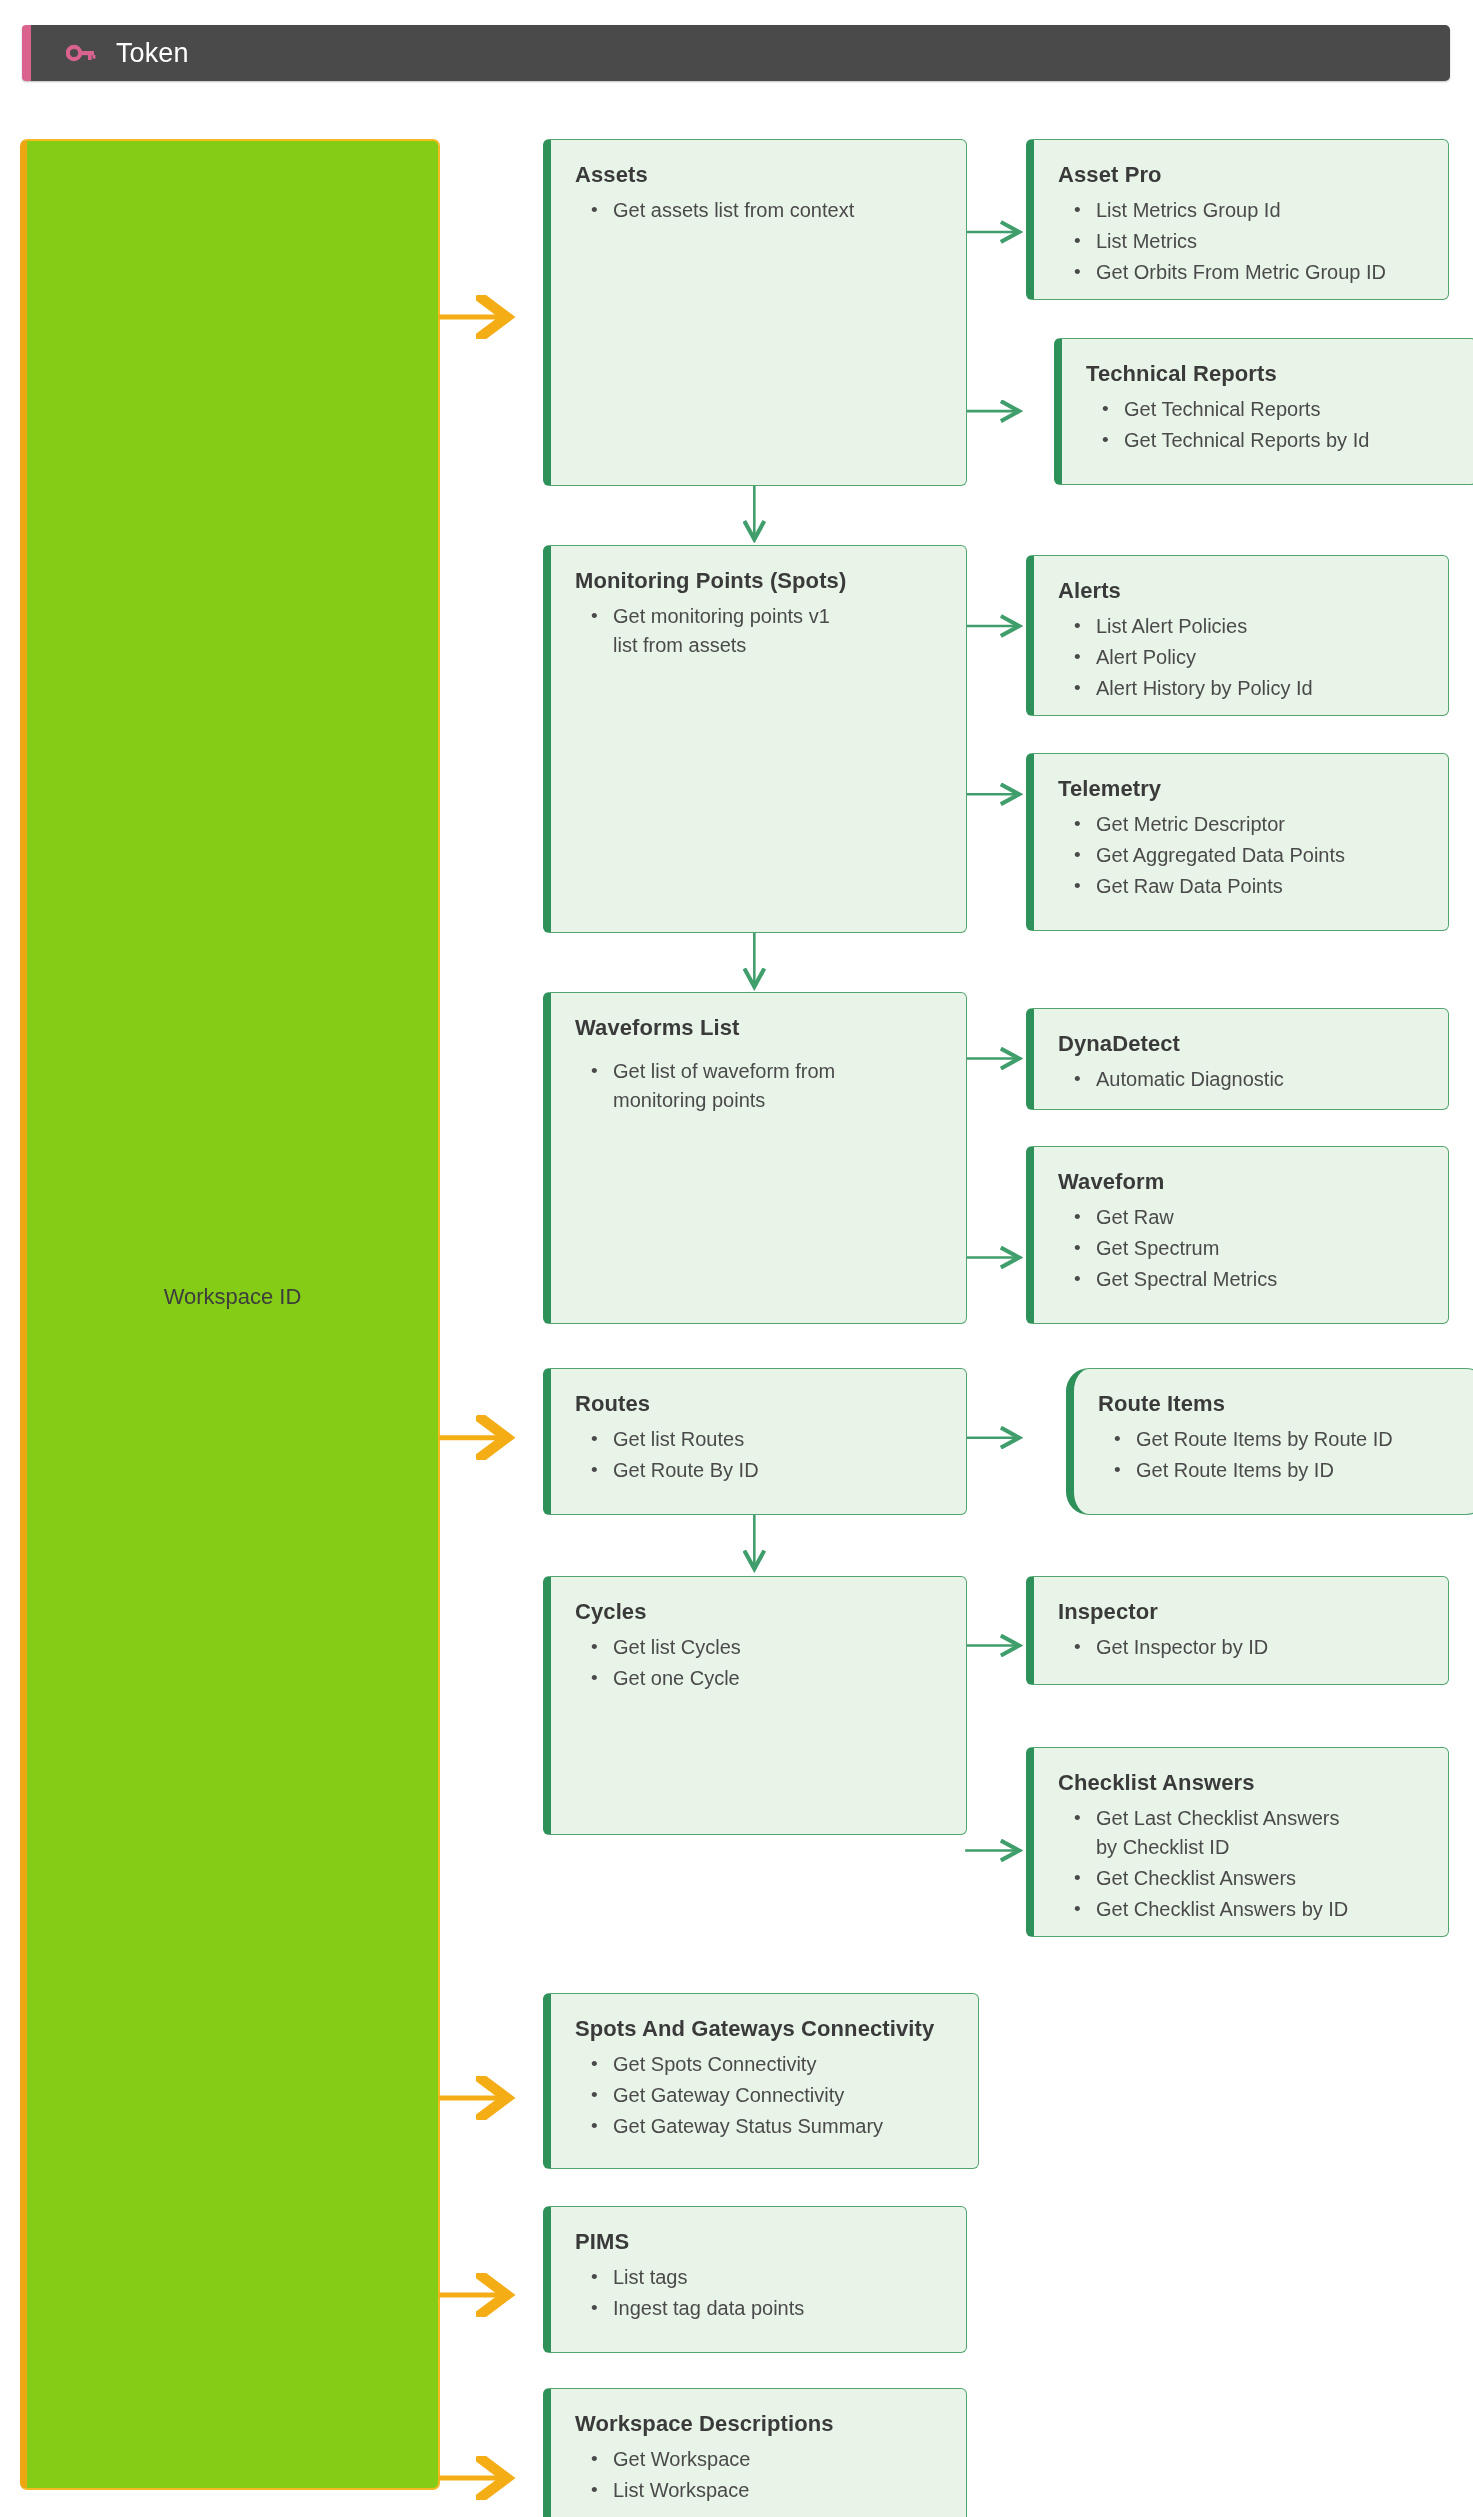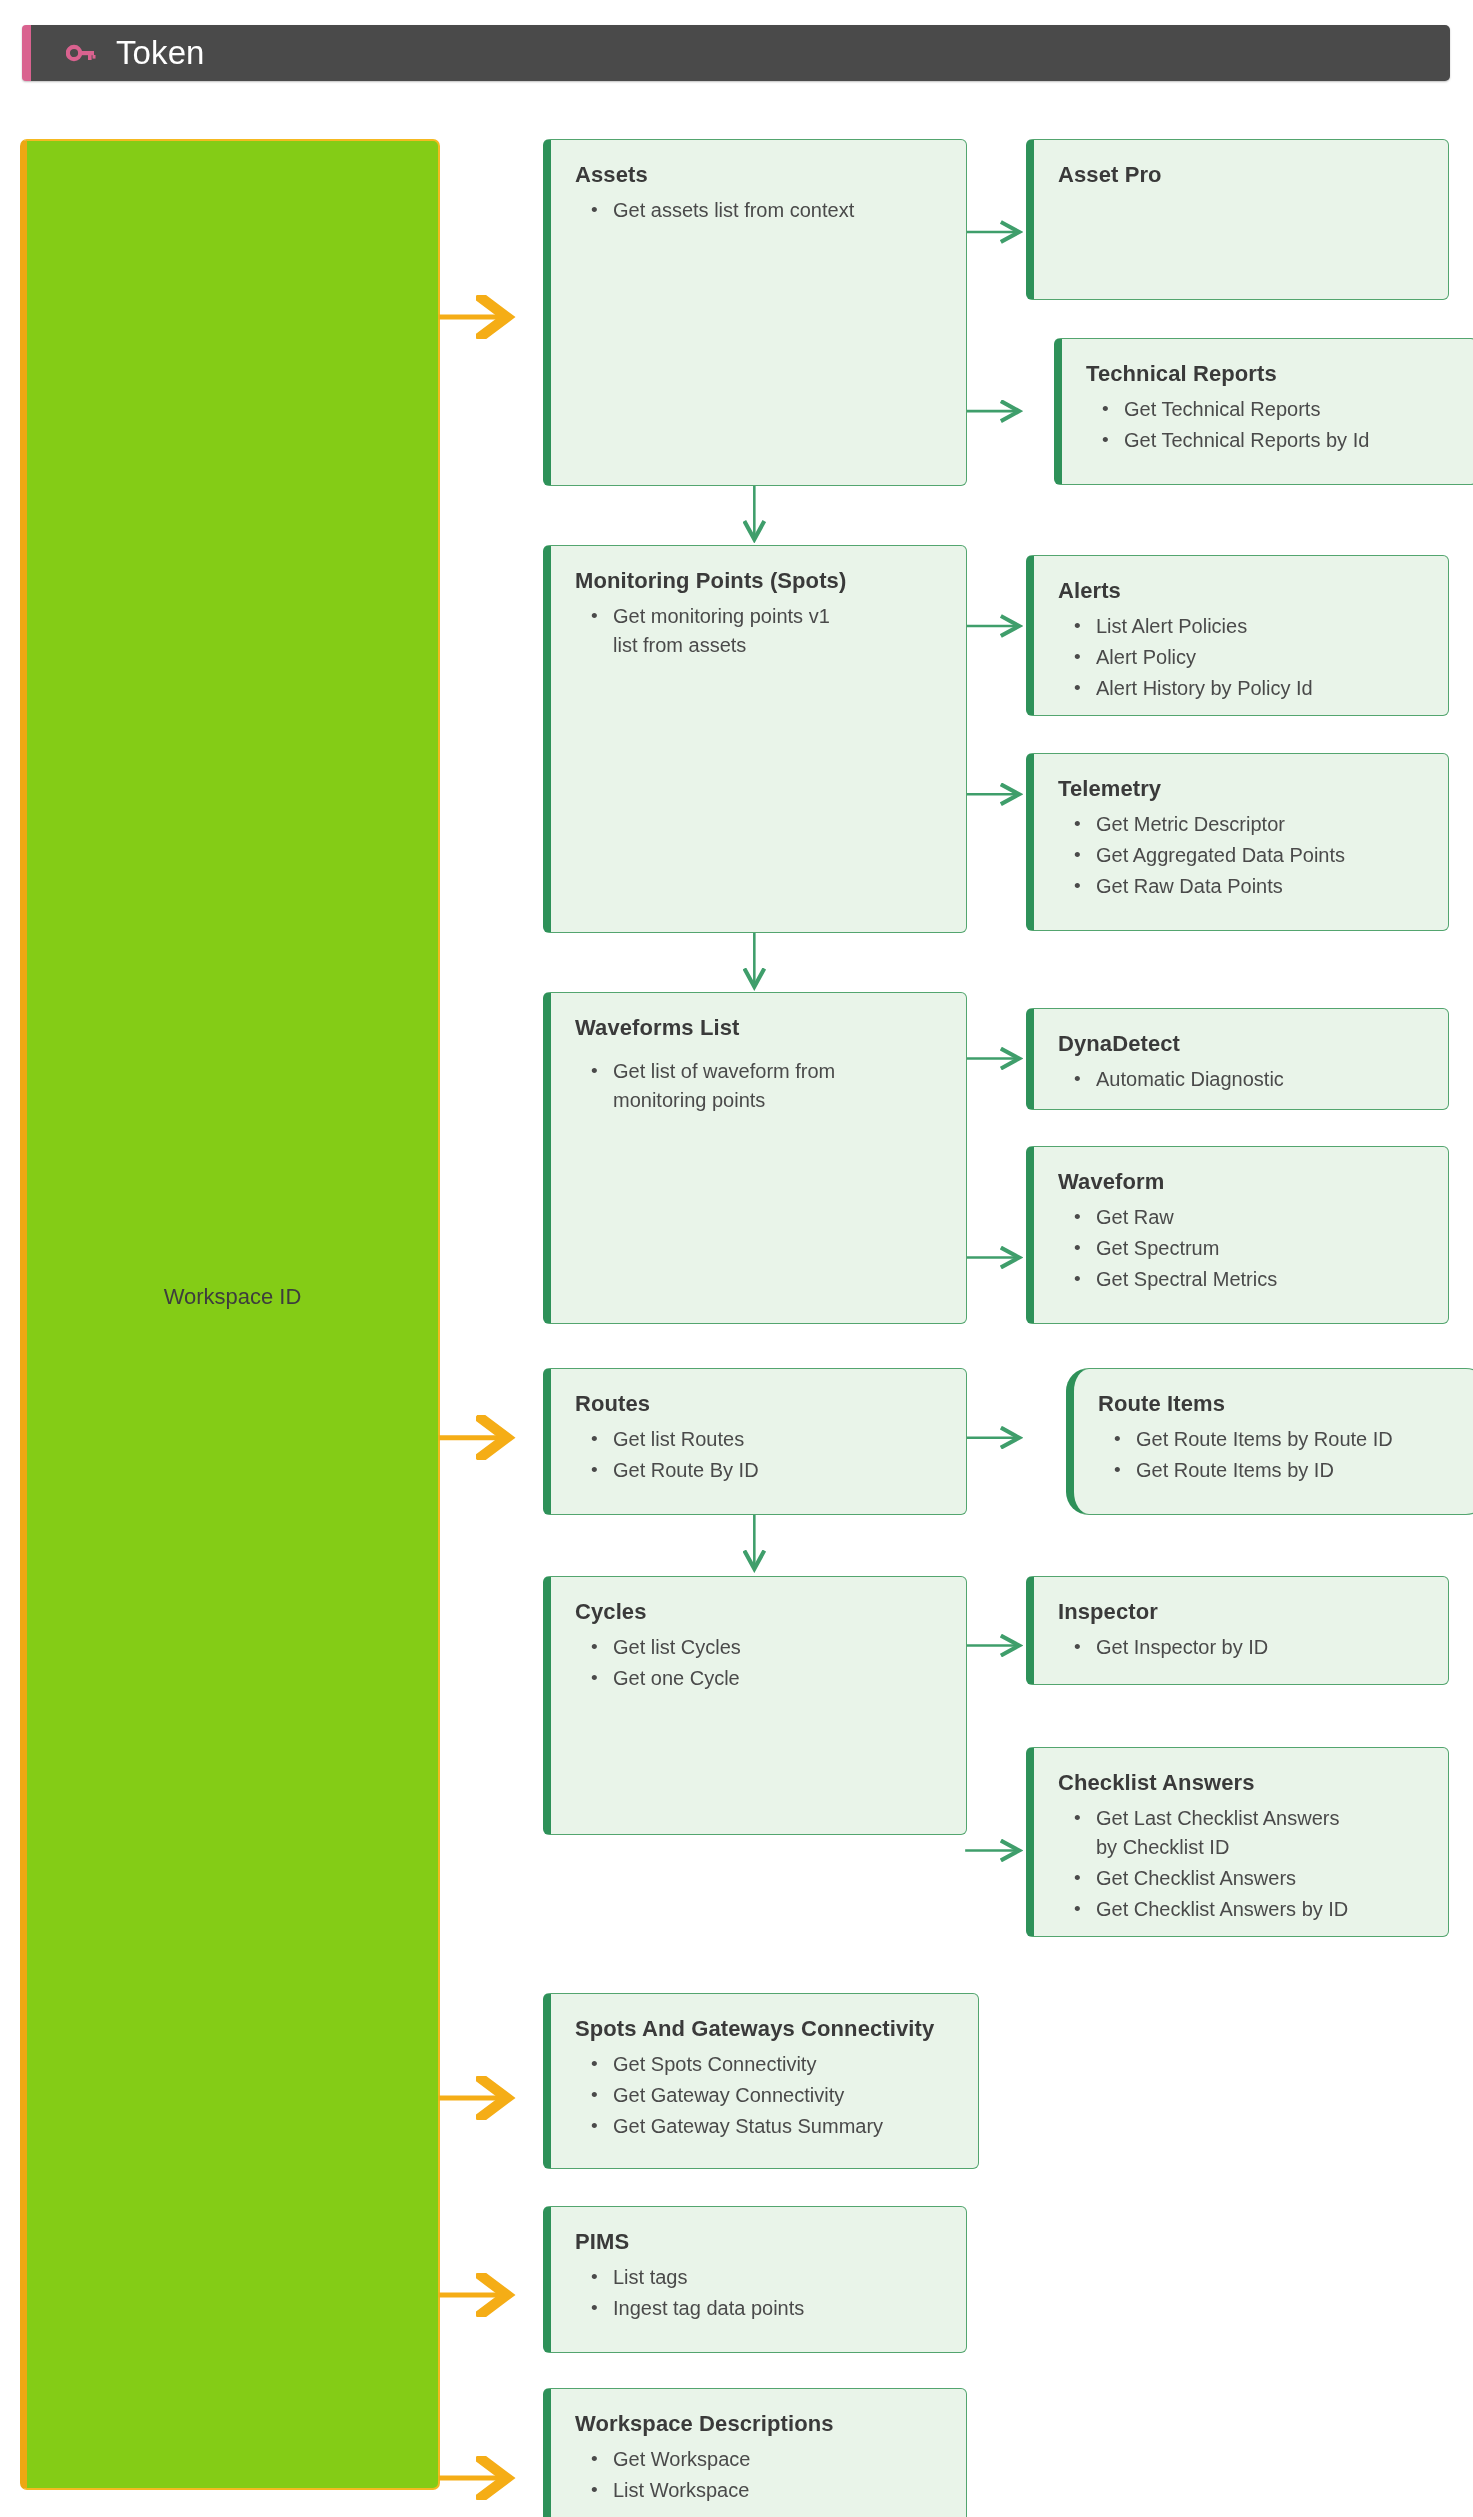--- a/index.html
+++ b/index.html
@@ -20,21 +20,21 @@
     background: #4a4a4a;
     border-left: 9px solid #d9628f;
     border-radius: 4px 5px 5px 4px;
     display: flex; align-items: center;
     box-shadow: 0 1px 2px rgba(0,0,0,0.25);
   }
   .token-icon { margin-left: 35px; display:flex; align-items:center; }
   .token-label {
     margin-left: 20px;
     color: #ffffff;
-    font-size: 33px;
+    font-size: 27px;
     letter-spacing: 0.1px;
   }
 
   
   .ws-panel {
     position: absolute;
     left: 20px; top: 139px;
     width: 420px; height: 2351px;
     background: #84cc16;
     border: 2px solid #f5b921;
@@ -209,20 +209,25 @@
   <div class="card" style="left:543px; top:2388px; width:424px; height:147px;">
     <div class="card-title">Workspace Descriptions</div>
     <ul>
       <li>Get Workspace</li>
       <li>List Workspace</li>
     </ul>
   </div>
 
   <div class="card" style="left:1026px; top:139px; width:423px; height:161px;">
     <div class="card-title">Asset Pro</div>
+    <ul>
+      <li>List Metrics Group Id</li>
+      <li>List Metrics</li>
+      <li>Get Orbits From Metric Group ID</li>
+    </ul>
   </div>
 
   <div class="card" style="left:1026px; top:338px; width:423px; height:147px;margin-left:28px;">
     <div class="card-title">Technical Reports</div>
     <ul>
       <li>Get Technical Reports</li>
       <li>Get Technical Reports by Id</li>
     </ul>
   </div>
 

